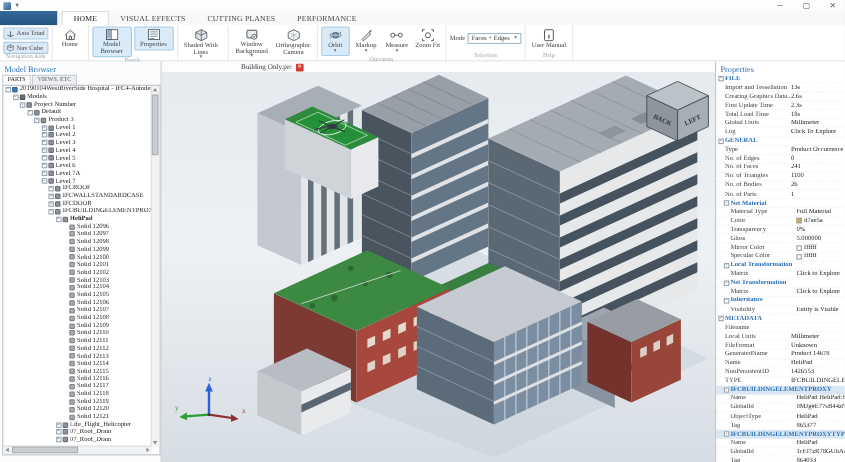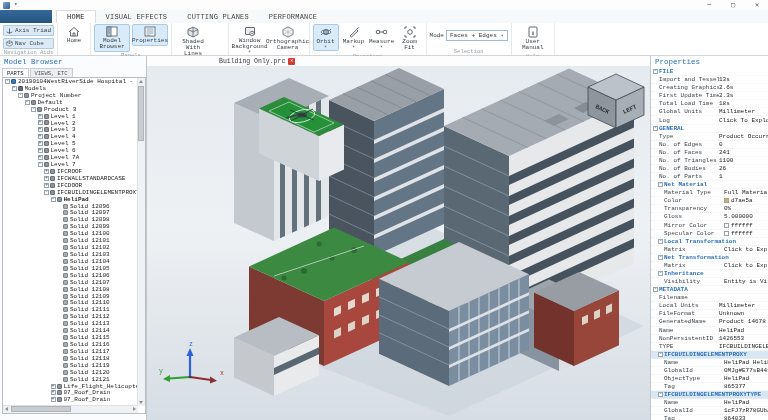--- a/index.html
+++ b/index.html
@@ -1,16 +1,16 @@
 <!DOCTYPE html>
 <html><head>
 <meta charset="utf-8">
 <style>
   html,body{margin:0;padding:0;background:#d7dbdf;}
-  #app{position:relative;width:768px;height:420px;background:#fff;font-family:Liberation Mono, monospace;overflow:hidden;color:#333;}
+  #app{position:relative;width:768px;height:420px;background:#fff;font-family:Liberation Serif, serif;overflow:hidden;color:#333;}
   
   .titlebar{position:absolute;left:0;top:0;width:768px;height:10px;background:#fdfdfd;}
   .applogo{position:absolute;left:3px;top:2px;width:7px;height:7px;background:linear-gradient(135deg,#7aa7cf,#32618f);border-radius:1px;}
   .qa-arrow{position:absolute;left:14px;top:0;font-size:6px;color:#666;}
   .wctl{position:absolute;top:1px;font-size:7px;color:#555;line-height:8px;width:14px;text-align:center;cursor:default;}
   .ribbon-menu{position:absolute;right:4px;top:11px;width:7px;height:7px;border:1px solid #9aa0a6;border-radius:50%;background:#e9ecef;}
   
   .rtabs{position:absolute;left:0;top:10px;width:768px;height:13px;background:#f7f8f9;display:flex;align-items:stretch;}
   .apptab{width:52px;background:linear-gradient(180deg,#35699a,#24537e);margin-right:4px;}
   .rtab{padding:0 10px;font-size:7px;color:#444;display:flex;align-items:center;letter-spacing:.2px;}

